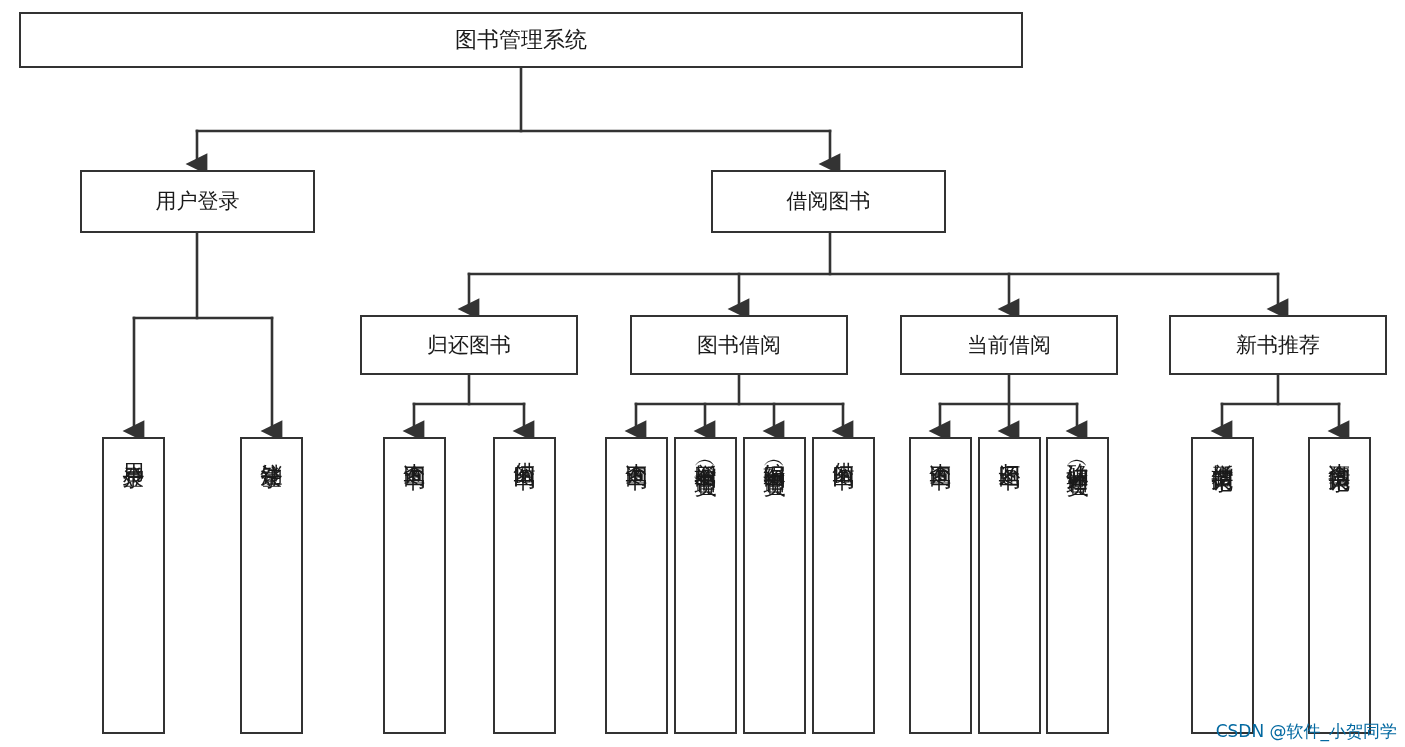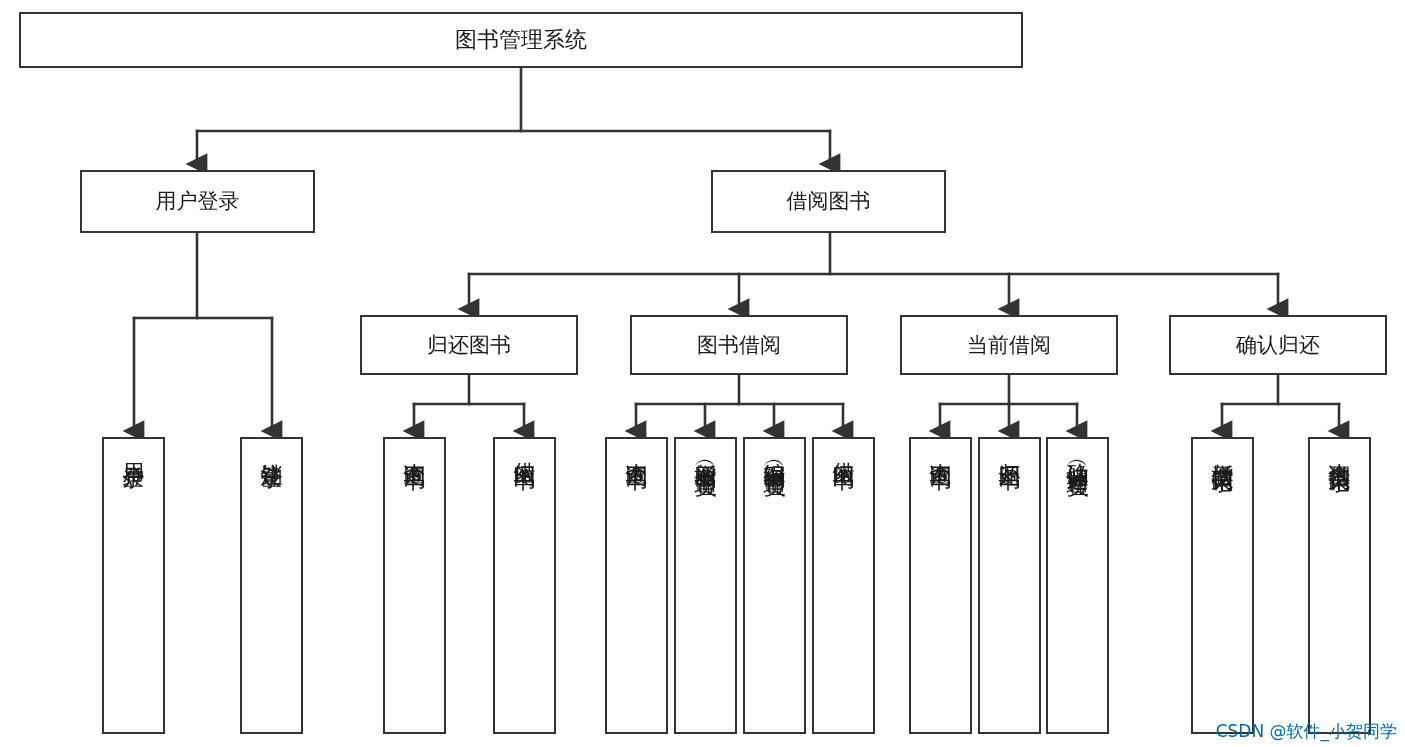--- a/index.html
+++ b/index.html
@@ -147,21 +147,21 @@
   <div class="node h" style="left:360px; top:315px; width:218px; height:60px;">
     <span class="label">归还图书</span>
   </div>
   <div class="node h" style="left:900px; top:315px; width:218px; height:60px;">
     <span class="label">当前借阅</span>
   </div>
   <div class="node h" style="left:630px; top:315px; width:218px; height:60px;">
     <span class="label">图书借阅</span>
   </div>
   <div class="node h" style="left:1169px; top:315px; width:218px; height:60px;">
-    <span class="label">确认归还</span>
+    <span class="label">新书推荐</span>
   </div>
 
   <div class="node v" style="left:102px; top:437px; width:63px; height:297px;">
     <span class="label">用户登录</span>
   </div>
   <div class="node v" style="left:240px; top:437px; width:63px; height:297px;">
     <span class="label">注销登录</span>
   </div>
 
   <div class="node v" style="left:383px; top:437px; width:63px; height:297px;">

